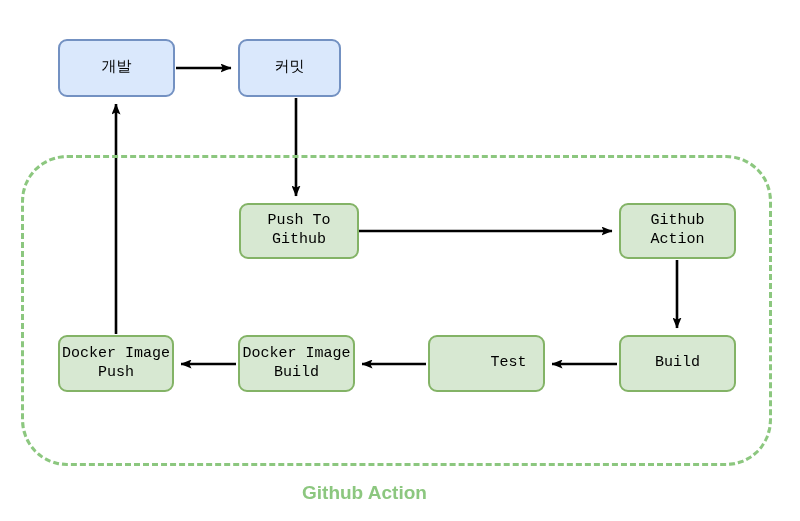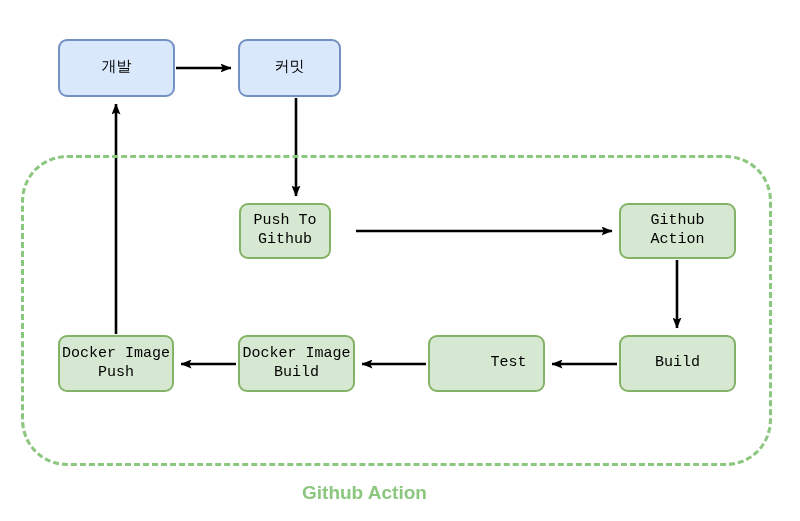--- a/index.html
+++ b/index.html
@@ -80,21 +80,21 @@
         <path d="M 617 364 L 552 364" marker-end="url(#arrowhead)" stroke-linecap="butt"></path>
         <path d="M 426 364 L 362 364" marker-end="url(#arrowhead)" stroke-linecap="butt"></path>
         <path d="M 236 364 L 181 364" marker-end="url(#arrowhead)" stroke-linecap="butt"></path>
         <path d="M 116 334 L 116 104" marker-end="url(#arrowhead)" stroke-linecap="butt"></path>
       </g>
   </svg>
 
   <div id="node-layer">
       <div class="node blue" style="left: 58px; top: 39px; width: 117px; height: 58px;">개발</div>
       <div class="node blue" style="left: 238px; top: 39px; width: 103px; height: 58px;">커밋</div>
-      <div class="node green" style="left: 239px; top: 203px; width: 92px; height: 56px;">Push To
+      <div class="node green" style="left: 239px; top: 203px; width: 120px; height: 56px;">Push To
 Github</div>
       <div class="node green" style="left: 619px; top: 203px; width: 117px; height: 56px;">Github Action</div>
       <div class="node green" style="left: 619px; top: 335px; width: 117px; height: 57px;">Build</div>
       <div class="node green" style="left: 428px; top: 335px; width: 117px; height: 57px; padding-left: 44px;">Test</div>
       <div class="node green" style="left: 238px; top: 335px; width: 117px; height: 57px;">Docker Image
 Build</div>
       <div class="node green" style="left: 58px; top: 335px; width: 116px; height: 57px;">Docker Image
 Push</div>
     </div>
 

